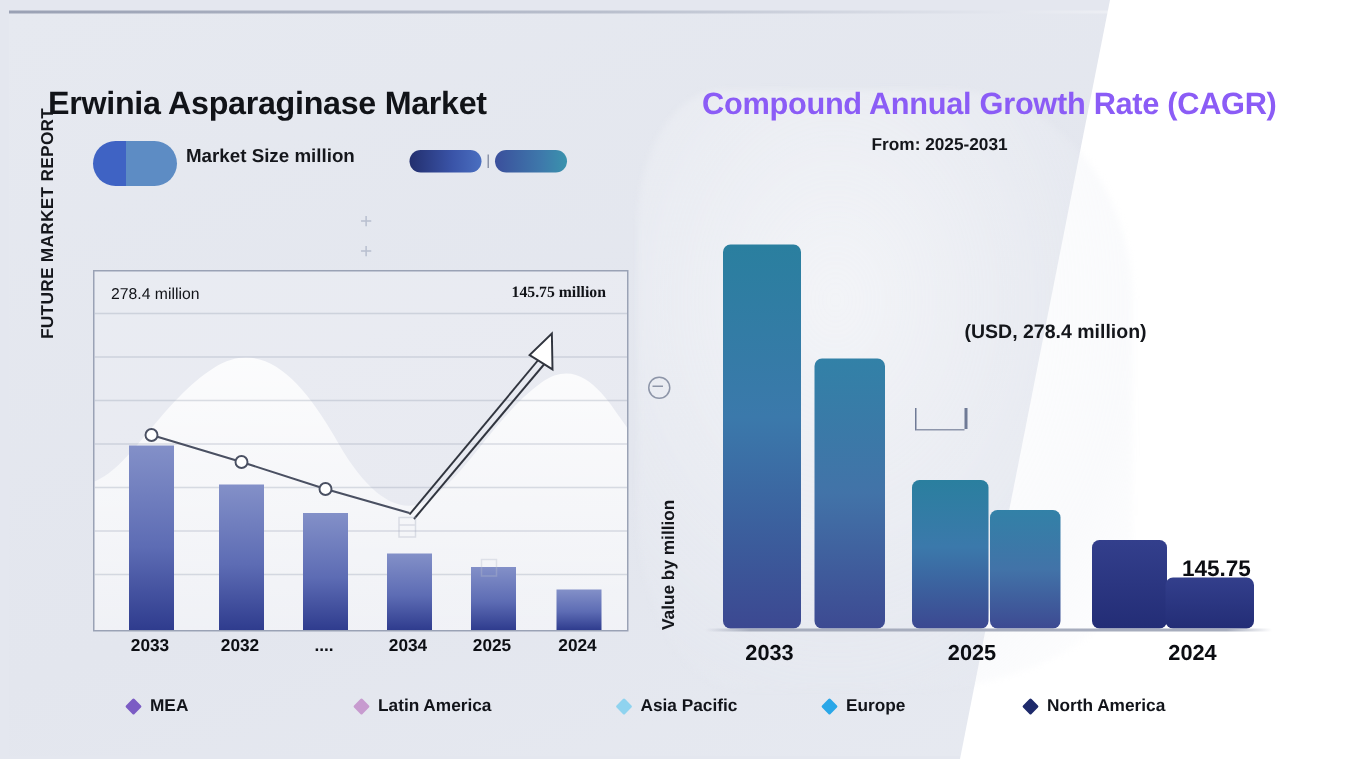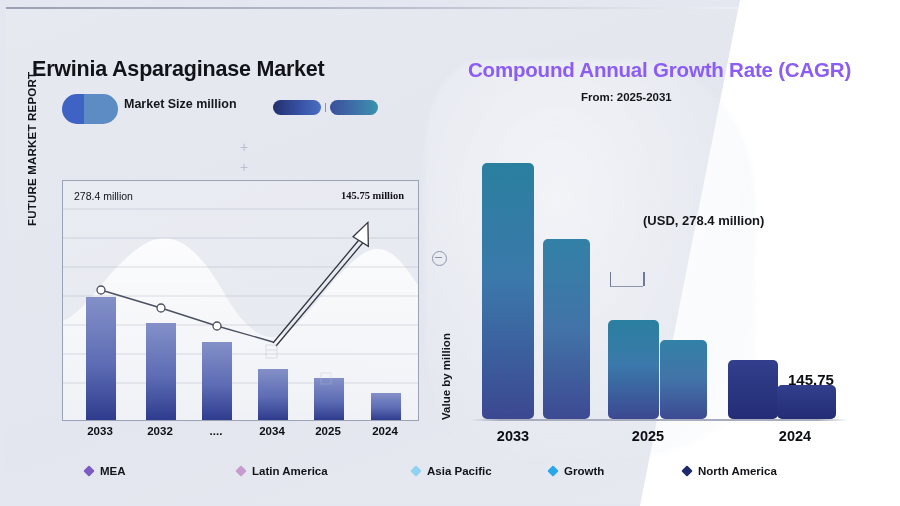--- a/index.html
+++ b/index.html
@@ -239,21 +239,21 @@
     <div class="lg-item" style="width:148px;">
       <span class="lg-dot" style="background:#c79bcf;"></span>
       <span class="lg-txt">Latin America</span>
     </div>
     <div class="lg-item" style="width:137px;padding-left:27px;">
       <span class="lg-dot" style="background:#8fd3ef;"></span>
       <span class="lg-txt">Asia Pacific</span>
     </div>
     <div class="lg-item" style="width:134px;">
       <span class="lg-dot" style="background:#2aa7e8;"></span>
-      <span class="lg-txt">Growth</span>
+      <span class="lg-txt">Europe</span>
     </div>
     <div class="lg-item">
       <span class="lg-dot" style="background:#1e2a6b;"></span>
       <span class="lg-txt">North America</span>
     </div>
   </div>
 
   <div class="right-title">Compound Annual Growth Rate (CAGR)</div>
   <div class="right-sub">From: 2025-2031</div>
 

